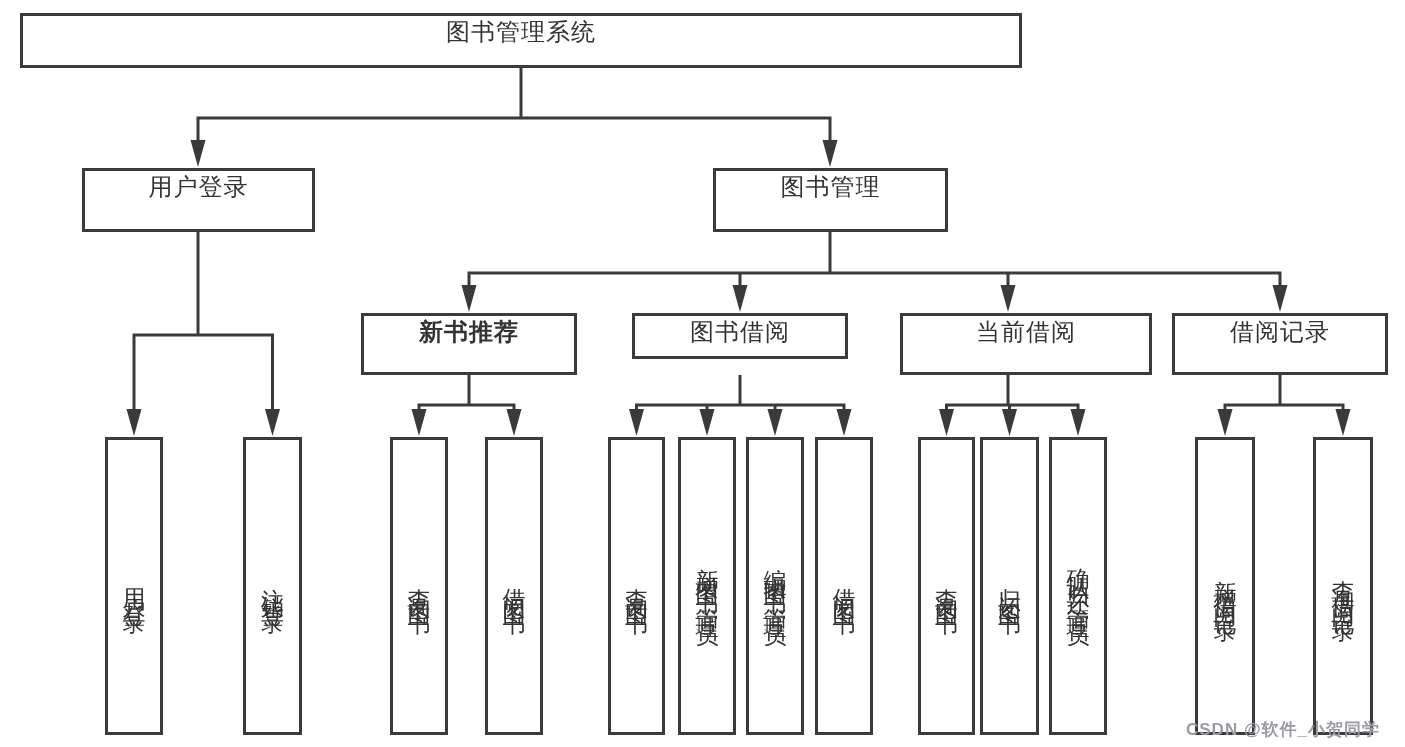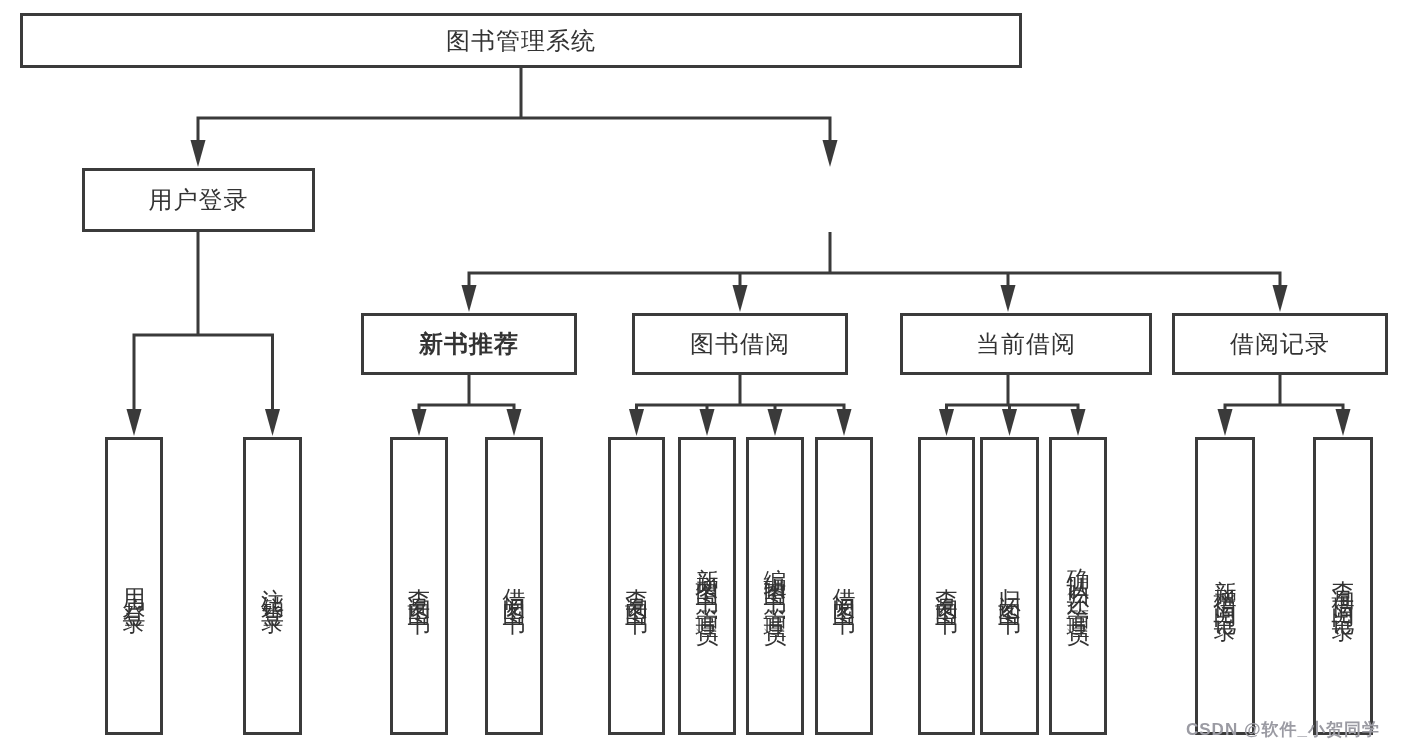--- a/index.html
+++ b/index.html
@@ -16,21 +16,20 @@
     left: 0; top: 0;
     width: 1405px; height: 747px;
     z-index: 1;
   }
   .hbox {
     position: absolute;
     box-sizing: border-box;
     border: 3px solid #3b3b3b;
     background: #ffffff;
     display: flex;
-    align-items: center;
     justify-content: center;
     font-size: 24px;
     letter-spacing: 1px;
     color: #333333;
     z-index: 2;
   }
   .vbox {
     position: absolute;
     box-sizing: border-box;
     border: 3px solid #3b3b3b;
@@ -114,25 +113,28 @@
     </g>
   </svg>
 
   <div class="hbox" style="left:20px; top:13px; width:1002px; height:55px;">
     <span>图书管理系统</span>
   </div>
 
   <div class="hbox" style="left:82px; top:168px; width:233px; height:64px;">
     <span>用户登录</span>
   </div>
+  <div class="hbox" style="left:713px; top:168px; width:235px; height:64px;">
+    <span>图书管理</span>
+  </div>
 
   <div class="hbox" style="left:361px; top:313px; width:216px; height:62px;font-weight:bold;">
     <span>新书推荐</span>
   </div>
-  <div class="hbox" style="left:632px; top:313px; width:216px; height:62px;">
+  <div class="hbox" style="left:632px; top:313px; width:216px; height:46px;">
     <span>图书借阅</span>
   </div>
   <div class="hbox" style="left:900px; top:313px; width:252px; height:62px;">
     <span>当前借阅</span>
   </div>
   <div class="hbox" style="left:1172px; top:313px; width:216px; height:62px;">
     <span>借阅记录</span>
   </div>
 
   <div class="vbox" style="left:105px; width:58px;">

